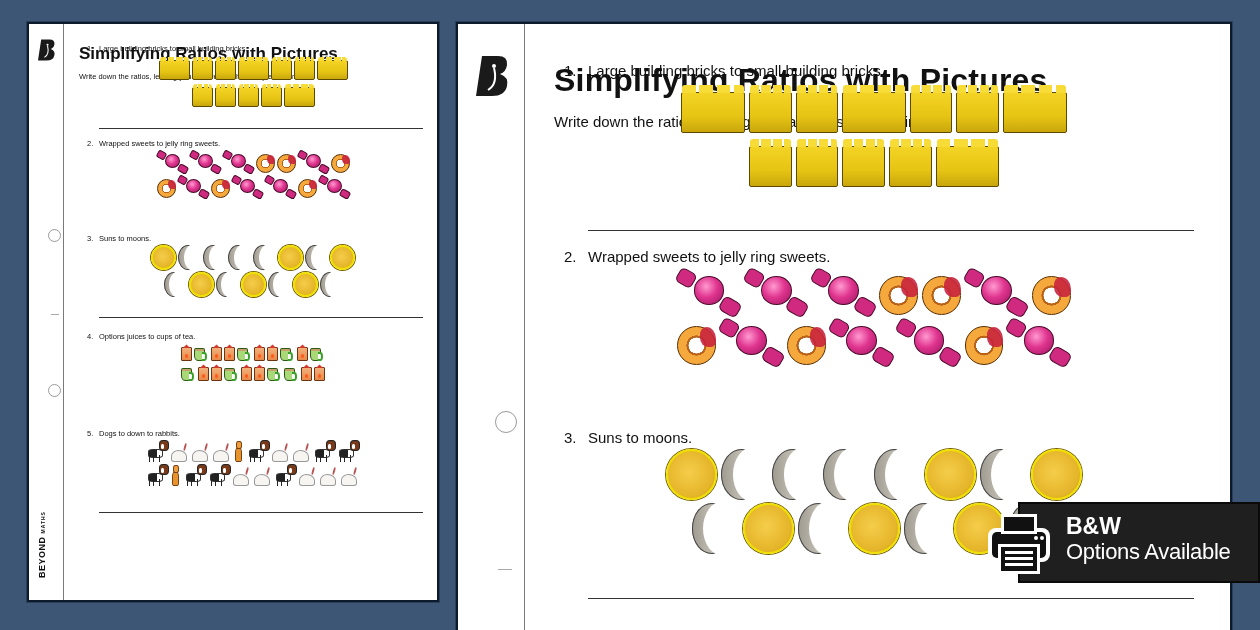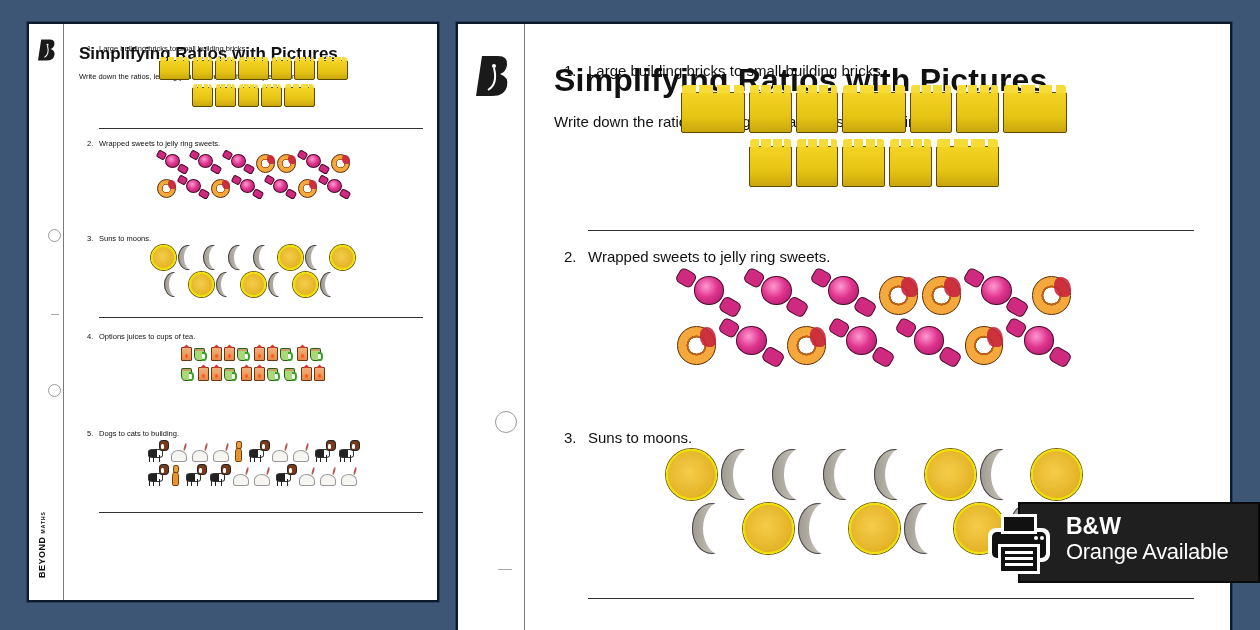--- a/index.html
+++ b/index.html
@@ -241,21 +241,21 @@
               <div class="juice" style="width: 11px; height: 14px; margin-top: 4px;"></div>
               <div class="juice" style="width: 11px; height: 14px; margin-top: 4px;"></div>
               <div class="tea" style="width: 11px; height: 13px; margin-right: 4px;"></div>
               <div class="tea" style="width: 11px; height: 13px; margin-right: 4px;"></div>
               <div class="juice" style="width: 11px; height: 14px; margin-top: 4px;"></div>
               <div class="juice" style="width: 11px; height: 14px; margin-top: 4px;"></div>
             </div>
           </div>
         </div>
         <div class="question" style="top: 385px;">
-          <div class="question-label"><span class="num">5.</span><span>Dogs to cats to building.</span></div>
+          <div class="question-label"><span class="num">5.</span><span>Dogs to down to rabbits.</span></div>
           <div style="margin-left: 0px;">
             <div class="pic-row">
               <div class="dog" style="width: 22px; height: 22px;">
                 <div class="b"></div>
                 <div class="h"></div>
                 <div class="l" style="left:12%"></div>
                 <div class="l" style="left:30%"></div>
                 <div class="l" style="left:55%"></div>
               </div>
               <div class="rabbit" style="width: 19px; height: 20px;">
@@ -493,13 +493,13 @@
   <rect x="20" y="5" width="30" height="14" fill="#111"></rect>
   <rect x="14" y="32" width="42" height="30" fill="#fff"></rect>
   <rect x="17" y="35" width="36" height="24" fill="#111"></rect>
   <rect x="21" y="39" width="28" height="3" fill="#fff"></rect>
   <rect x="21" y="45" width="28" height="3" fill="#fff"></rect>
   <rect x="21" y="51" width="28" height="3" fill="#fff"></rect>
   <circle cx="52" cy="26" r="2" fill="#fff"></circle>
   <circle cx="58" cy="26" r="2" fill="#fff"></circle>
 </svg>
 <div class="bw-title">B&amp;W</div>
-<div class="bw-sub">Orange Available</div>
+<div class="bw-sub">Options Available</div>
 
 </body></html>

